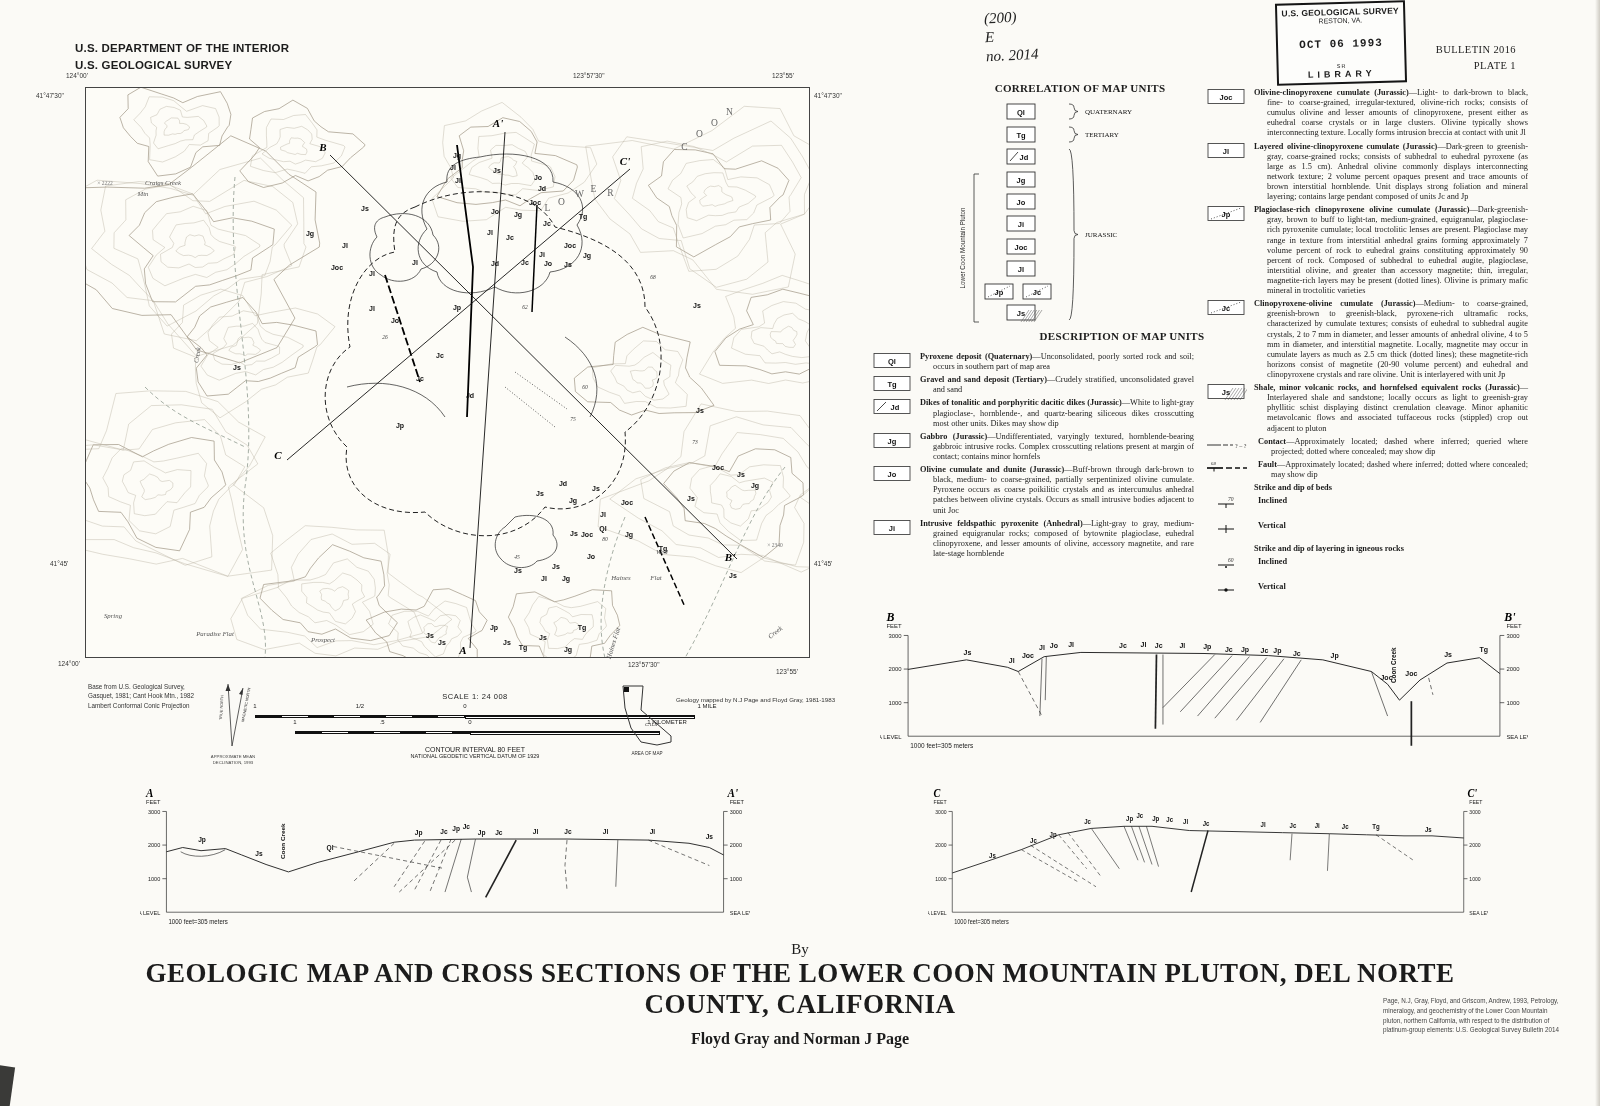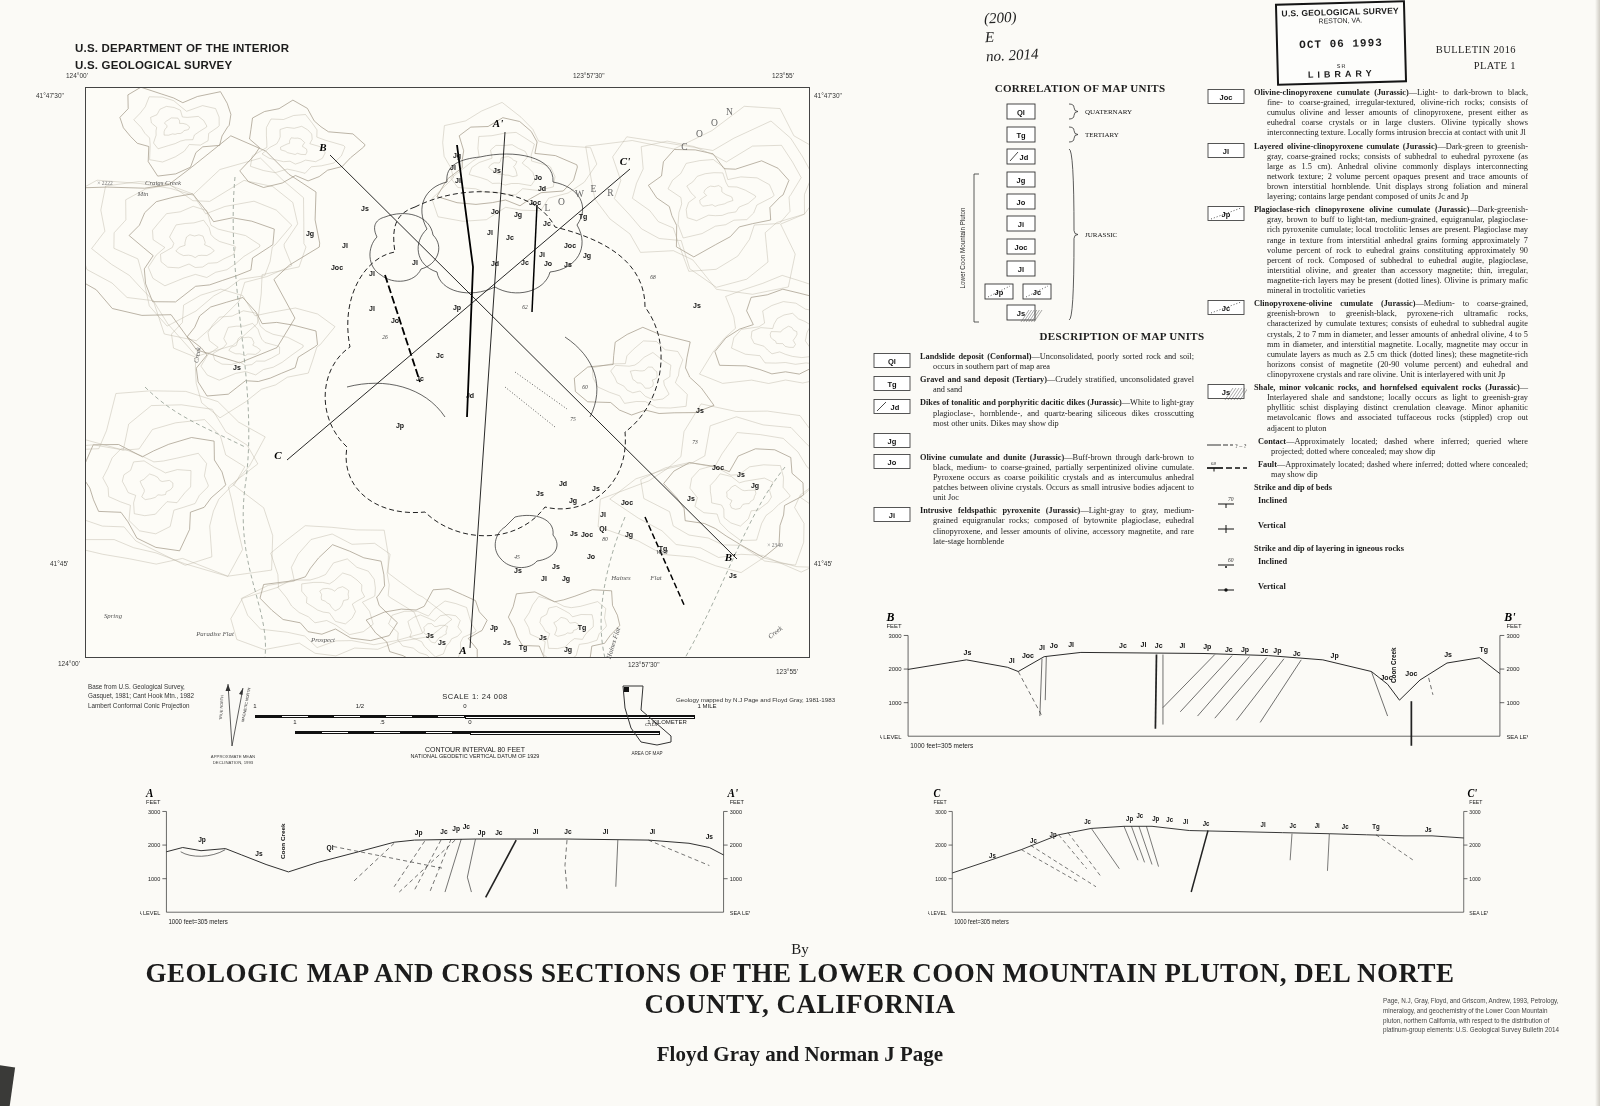--- a/index.html
+++ b/index.html
@@ -58,21 +58,21 @@
   .strikehead{margin:2px 0 2px 48px;font-size:8.3px;font-weight:bold;}
   .strikerow{display:flex;gap:10px;margin:0 0 9px 0;}
   .strikerow .dsym{flex:0 0 42px;}
   .strikelab{font-size:8.3px;font-weight:bold;padding-top:2px;}
   
   .xsec{position:absolute;}
   
   #titleblock{left:100px;top:925px;width:1400px;text-align:center;}
   #bigtitle{font-size:27px;font-weight:bold;letter-spacing:.5px;}
   #byline{font-size:15px;margin-top:16px;}
-  #authors{font-size:21px;font-weight:bold;margin-top:22px;}
+  #authors{font-size:16px;font-weight:bold;margin-top:10px;}
   #year{font-size:12px;font-weight:bold;margin-top:8px;}
   #watermark{left:180px;top:870px;width:1240px;text-align:center;font-size:95px;font-weight:bold;
              letter-spacing:6px;color:rgba(60,60,60,0.055);white-space:nowrap;pointer-events:none;}
   #citation{left:1383px;top:996px;width:180px;font-size:6.3px;line-height:1.55;color:#444;font-family:"Liberation Sans",sans-serif;}
   #edge-r{right:0;top:0;width:5px;height:1106px;background:linear-gradient(to left,#cfccc4,rgba(255,255,255,0));}
   #corner-mark{left:-6px;top:1066px;width:18px;height:46px;background:#3a3a38;transform:rotate(8deg);}
 </style>
 </head>
 <body>
 
@@ -435,21 +435,21 @@
     </svg>
   <div id="desc-title" class="abs">DESCRIPTION OF MAP UNITS</div>
   <div id="desc-left" class="desccol">
       <div class="drow">
         <div class="dsym">
           <svg width="40" height="18" viewBox="0 0 40 18">
             <rect x="1" y="1.5" width="36" height="14" fill="#fff" stroke="#444" stroke-width="0.9"></rect>
             <text x="19" y="11.5" font-size="7.5" font-weight="bold" text-anchor="middle" font-family="Liberation Sans, sans-serif" fill="#111">Ql</text>
           </svg>
         </div>
-        <div class="dtxt"><span class="dhead">Landslide deposit (Conformal)</span>—Unconsolidated, poorly sorted rock and soil; occurs in southern part of map area</div>
+        <div class="dtxt"><span class="dhead">Pyroxene deposit (Quaternary)</span>—Unconsolidated, poorly sorted rock and soil; occurs in southern part of map area</div>
       </div>
       <div class="drow">
         <div class="dsym">
           <svg width="40" height="18" viewBox="0 0 40 18">
             <rect x="1" y="1.5" width="36" height="14" fill="#fff" stroke="#444" stroke-width="0.9"></rect>
             <text x="19" y="11.5" font-size="7.5" font-weight="bold" text-anchor="middle" font-family="Liberation Sans, sans-serif" fill="#111">Tg</text>
           </svg>
         </div>
         <div class="dtxt"><span class="dhead">Gravel and sand deposit (Tertiary)</span>—Crudely stratified, unconsolidated gravel and sand</div>
       </div>
@@ -463,38 +463,39 @@
         </div>
         <div class="dtxt"><span class="dhead">Dikes of tonalitic and porphyritic dacitic dikes (Jurassic)</span>—White to light-gray plagioclase-, hornblende-, and quartz-bearing siliceous dikes crosscutting most other units. Dikes may show dip</div>
       </div>
       <div class="drow">
         <div class="dsym">
           <svg width="40" height="18" viewBox="0 0 40 18">
             <rect x="1" y="1.5" width="36" height="14" fill="#fff" stroke="#444" stroke-width="0.9"></rect>
             <text x="19" y="11.5" font-size="7.5" font-weight="bold" text-anchor="middle" font-family="Liberation Sans, sans-serif" fill="#111">Jg</text>
           </svg>
         </div>
+        <div class="dtxt"><span class="dhead">Gabbro (Jurassic)</span>—Undifferentiated, varyingly textured, hornblende-bearing gabbroic intrusive rocks. Complex crosscutting relations present at margin of contact; contains minor hornfels</div>
       </div>
       <div class="drow">
         <div class="dsym">
           <svg width="40" height="18" viewBox="0 0 40 18">
             <rect x="1" y="1.5" width="36" height="14" fill="#fff" stroke="#444" stroke-width="0.9"></rect>
             <text x="19" y="11.5" font-size="7.5" font-weight="bold" text-anchor="middle" font-family="Liberation Sans, sans-serif" fill="#111">Jo</text>
           </svg>
         </div>
         <div class="dtxt"><span class="dhead">Olivine cumulate and dunite (Jurassic)</span>—Buff-brown through dark-brown to black, medium- to coarse-grained, partially serpentinized olivine cumulate. Pyroxene occurs as coarse poikilitic crystals and as intercumulus anhedral patches between olivine crystals. Occurs as small intrusive bodies adjacent to unit Joc</div>
       </div>
       <div class="drow">
         <div class="dsym">
           <svg width="40" height="18" viewBox="0 0 40 18">
             <rect x="1" y="1.5" width="36" height="14" fill="#fff" stroke="#444" stroke-width="0.9"></rect>
             <text x="19" y="11.5" font-size="7.5" font-weight="bold" text-anchor="middle" font-family="Liberation Sans, sans-serif" fill="#111">Ji</text>
           </svg>
         </div>
-        <div class="dtxt"><span class="dhead">Intrusive feldspathic pyroxenite (Jurassic)</span>—Light-gray to gray, medium-grained equigranular rocks; composed of bytownite plagioclase, euhedral clinopyroxene, and lesser amounts of olivine, accessory magnetite, and rare late-stage hornblende</div>
+        <div class="dtxt"><span class="dhead">Intrusive feldspathic pyroxenite (Anhedral)</span>—Light-gray to gray, medium-grained equigranular rocks; composed of bytownite plagioclase, euhedral clinopyroxene, and lesser amounts of olivine, accessory magnetite, and rare late-stage hornblende</div>
       </div>
     </div>
   <div id="desc-right" class="desccol">
       <div class="drow">
         <div class="dsym">
           <svg width="40" height="18" viewBox="0 0 40 18">
             <rect x="1" y="1.5" width="36" height="14" fill="#fff" stroke="#444" stroke-width="0.9"></rect>
             <text x="19" y="11.5" font-size="7.5" font-weight="bold" text-anchor="middle" font-family="Liberation Sans, sans-serif" fill="#111">Joc</text>
           </svg>
         </div>

